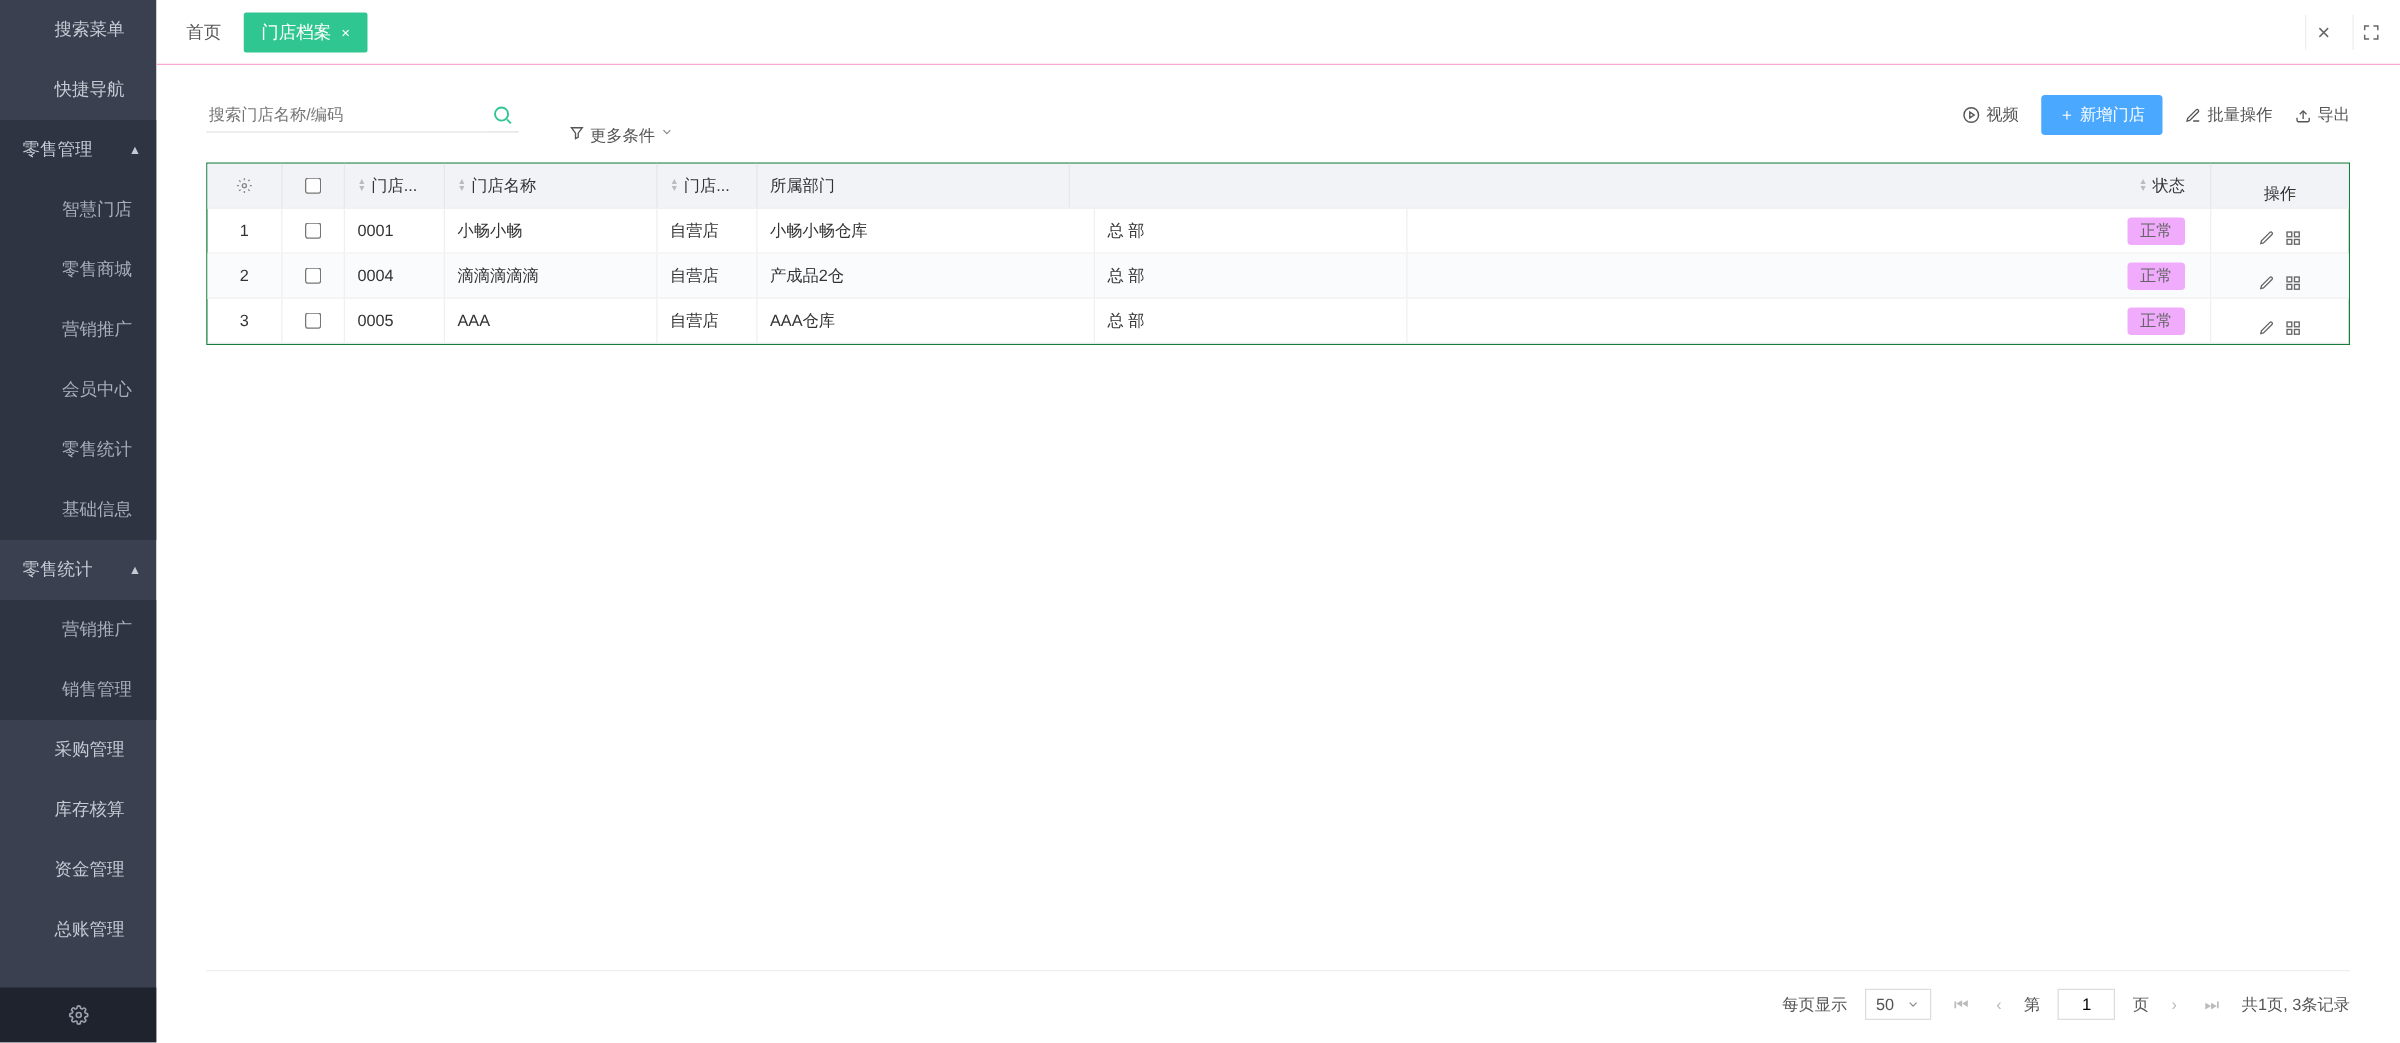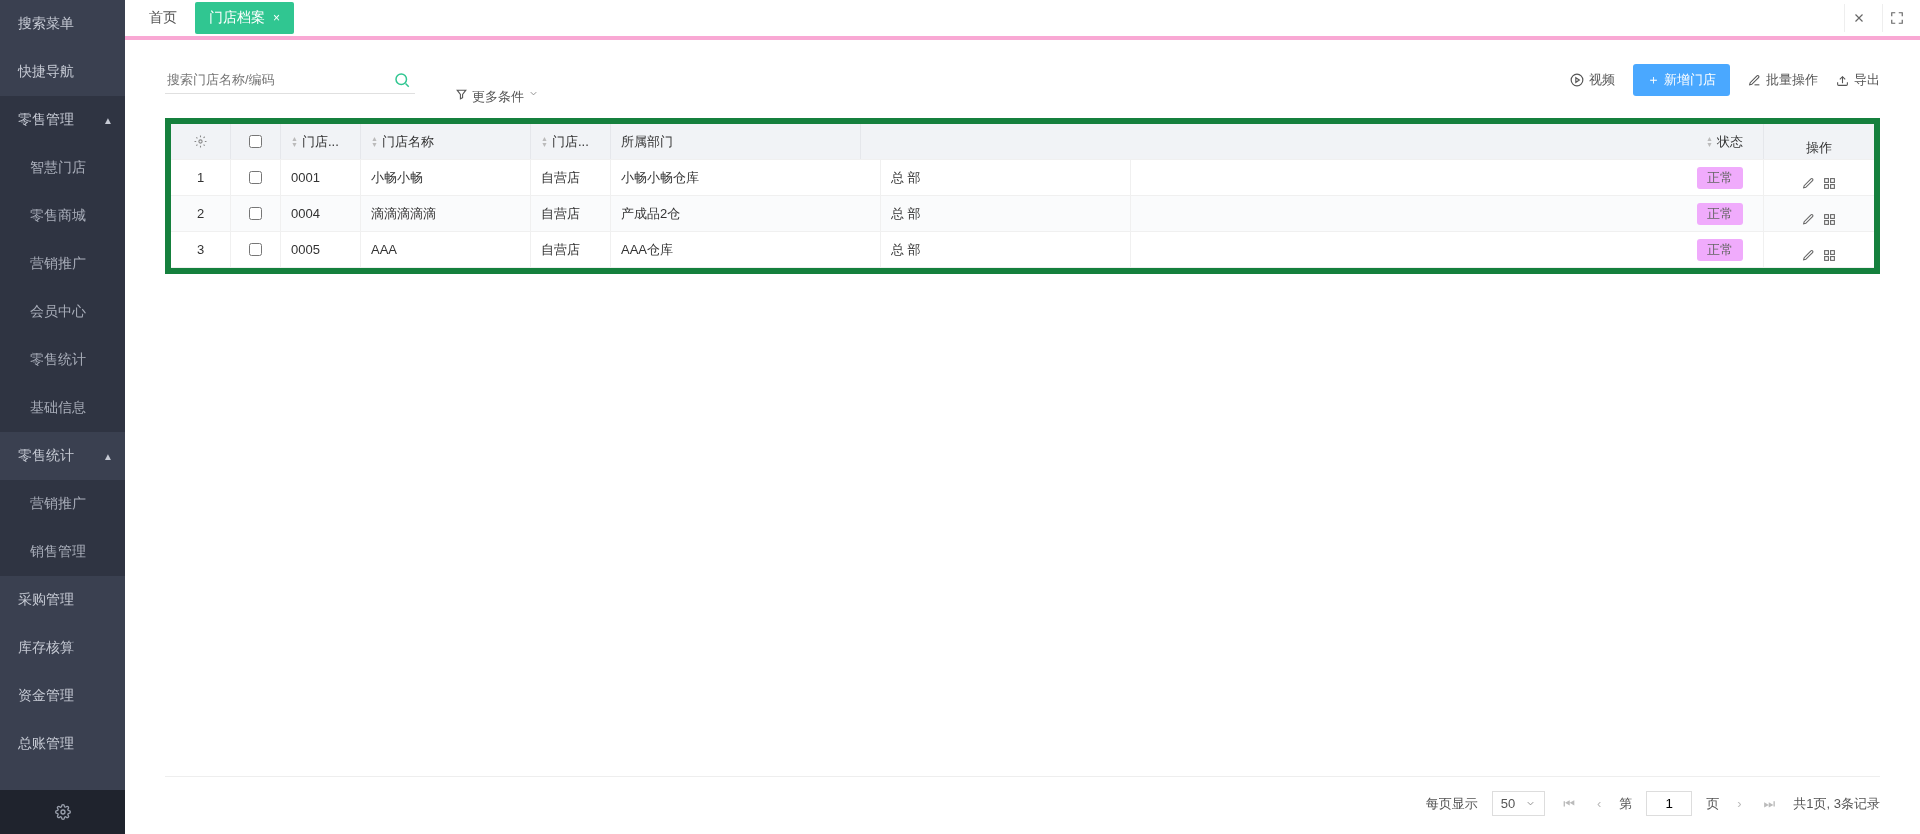--- a/index.html
+++ b/index.html
@@ -1,52 +1,52 @@
 <!DOCTYPE html>
 <html><head>
 <meta charset="utf-8">
 <style>
   * { box-sizing: border-box; margin: 0; padding: 0; }
   body { font-family: "Microsoft YaHei", Arial, sans-serif; font-size: 13px; color: #333; background: #fff; }
   .app { display: flex; height: 834px; width: 1920px; }
 
   
   .sidebar { width: 125px; background: #3a4050; color: #c6cad4; display: flex; flex-direction: column; }
-  .sidebar-item { height: 48px; display: flex; align-items: center; padding-left: 18px; cursor: pointer; font-size: 14px; }
+  .sidebar-item { height: 48px; display: flex; align-items: center; padding-left: 18px; cursor: pointer; font-size: 14px; justify-content: center; }
   .sidebar-item.sub { padding-left: 30px; background: #2f3442; color: #a8adb9; }
   .sidebar-item.active-group { background: #2f3442; }
   .sidebar-item .arrow { margin-left: auto; margin-right: 12px; font-size: 10px; }
   .sidebar-footer { margin-top: auto; height: 44px; background: #1f232d; display: flex; align-items: center; justify-content: center; }
 
   
   .main { flex: 1; display: flex; flex-direction: column; }
 
   
-  .tabbar { height: 40px; display: flex; align-items: center; border-bottom: 4px solid #f9a8d4; padding: 12px 10px; }
+  .tabbar { height: 52px; display: flex; align-items: center; border-bottom: 1px solid #f9a8d4; padding: 12px 10px; }
   .tab { height: 32px; padding: 0 14px; display: flex; align-items: center; cursor: pointer; font-size: 14px; color: #555; border-radius: 2px; margin-right: 4px; }
   .tab.active { background: #30c691; color: #fff; }
   .tab .close-x { margin-left: 8px; font-size: 12px; }
   .tab-actions { margin-left: auto; display: flex; align-items: center; gap: 10px; color: #666; }
   .icon-btn { width: 28px; height: 28px; display: flex; align-items: center; justify-content: center; cursor: pointer; border-left: 1px solid #eee; }
 
   
   .content { flex: 1; padding: 14px 40px 0 40px; display: flex; flex-direction: column; }
 
   .toolbar { display: flex; align-items: center; margin-bottom: 12px; }
   .search-wrap { display: flex; align-items: center; width: 250px; border-bottom: 1px solid #e0e0e0; }
   .search-input { flex: 1; border: none; outline: none; padding: 6px 2px; font-size: 13px; }
   .search-btn { color: #30c691; cursor: pointer; padding: 0 4px; }
   .more-filter { margin-left: 40px; display: flex; align-items: flex-start; color: #555; cursor: pointer; gap: 4px; margin-top: 34px; }
 
   .right-actions { margin-left: auto; display: flex; align-items: center; gap: 18px; color: #555; }
   .right-actions .action { display: flex; align-items: center; gap: 5px; cursor: pointer; }
   .btn-primary { background: #4aa8ff; color: #fff; padding: 7px 14px; border-radius: 3px; cursor: pointer; display: flex; align-items: center; gap: 4px; }
 
   
-  .table { border: 6px solid #15803d; }
+  .table { border: 1px solid #15803d; }
   .thead, .trow { display: flex; align-items: center; border-bottom: 1px solid #f0f0f0; }
   .thead { background: #f1f3f6; height: 36px; font-size: 13px; color: #333; }
   .trow { height: 36px; }
   .trow.even { background: #fafbfc; }
   .cell { padding: 0 10px; display: flex; align-items: center; height: 100%; border-right: 1px solid #f0f0f0; }
   .thead .cell { border-right: 1px solid #e5e7eb; }
   .cell:last-child { border-right: none; margin-top: 12px; }
   .cell.center { justify-content: center; }
   .cell.link { color: #333; cursor: pointer; }
   .sort-ico { display: inline-flex; flex-direction: column; margin-right: 4px; font-size: 7px; color: #bbb; line-height: 6px; }

